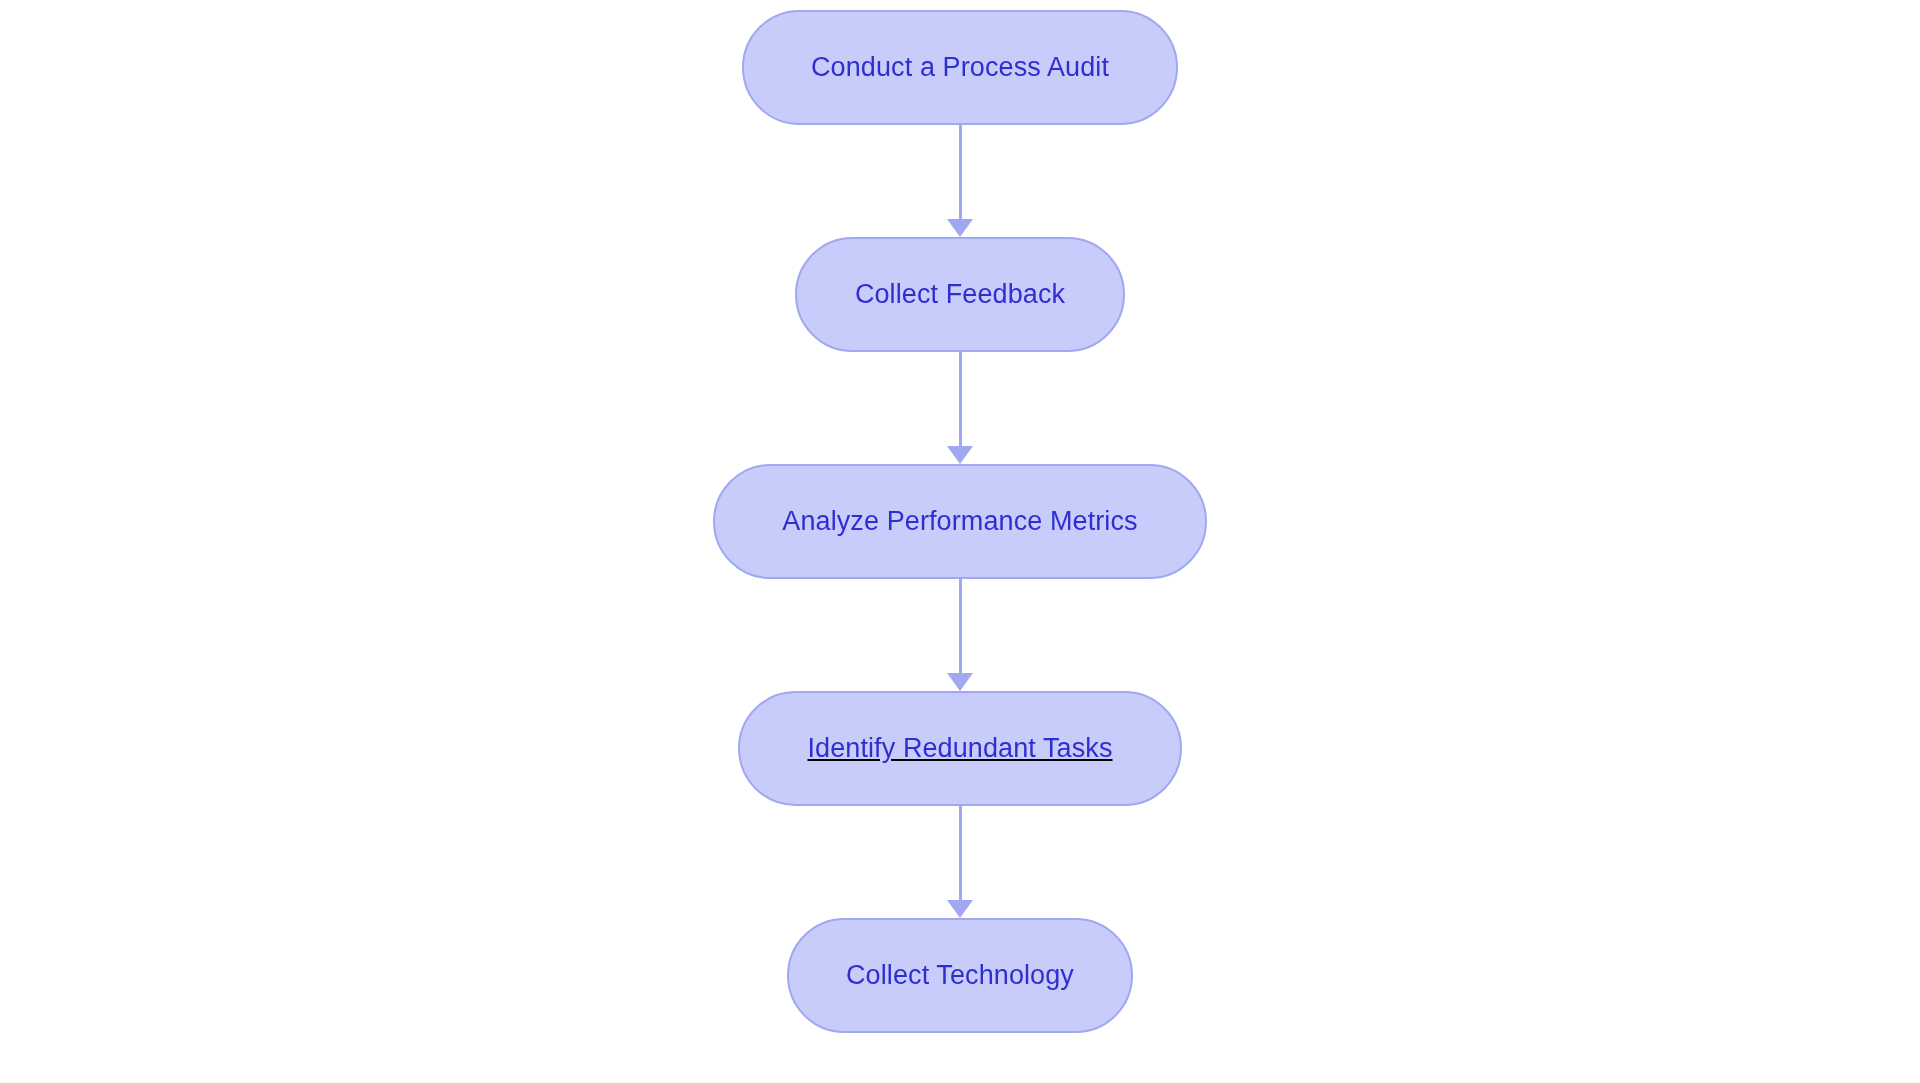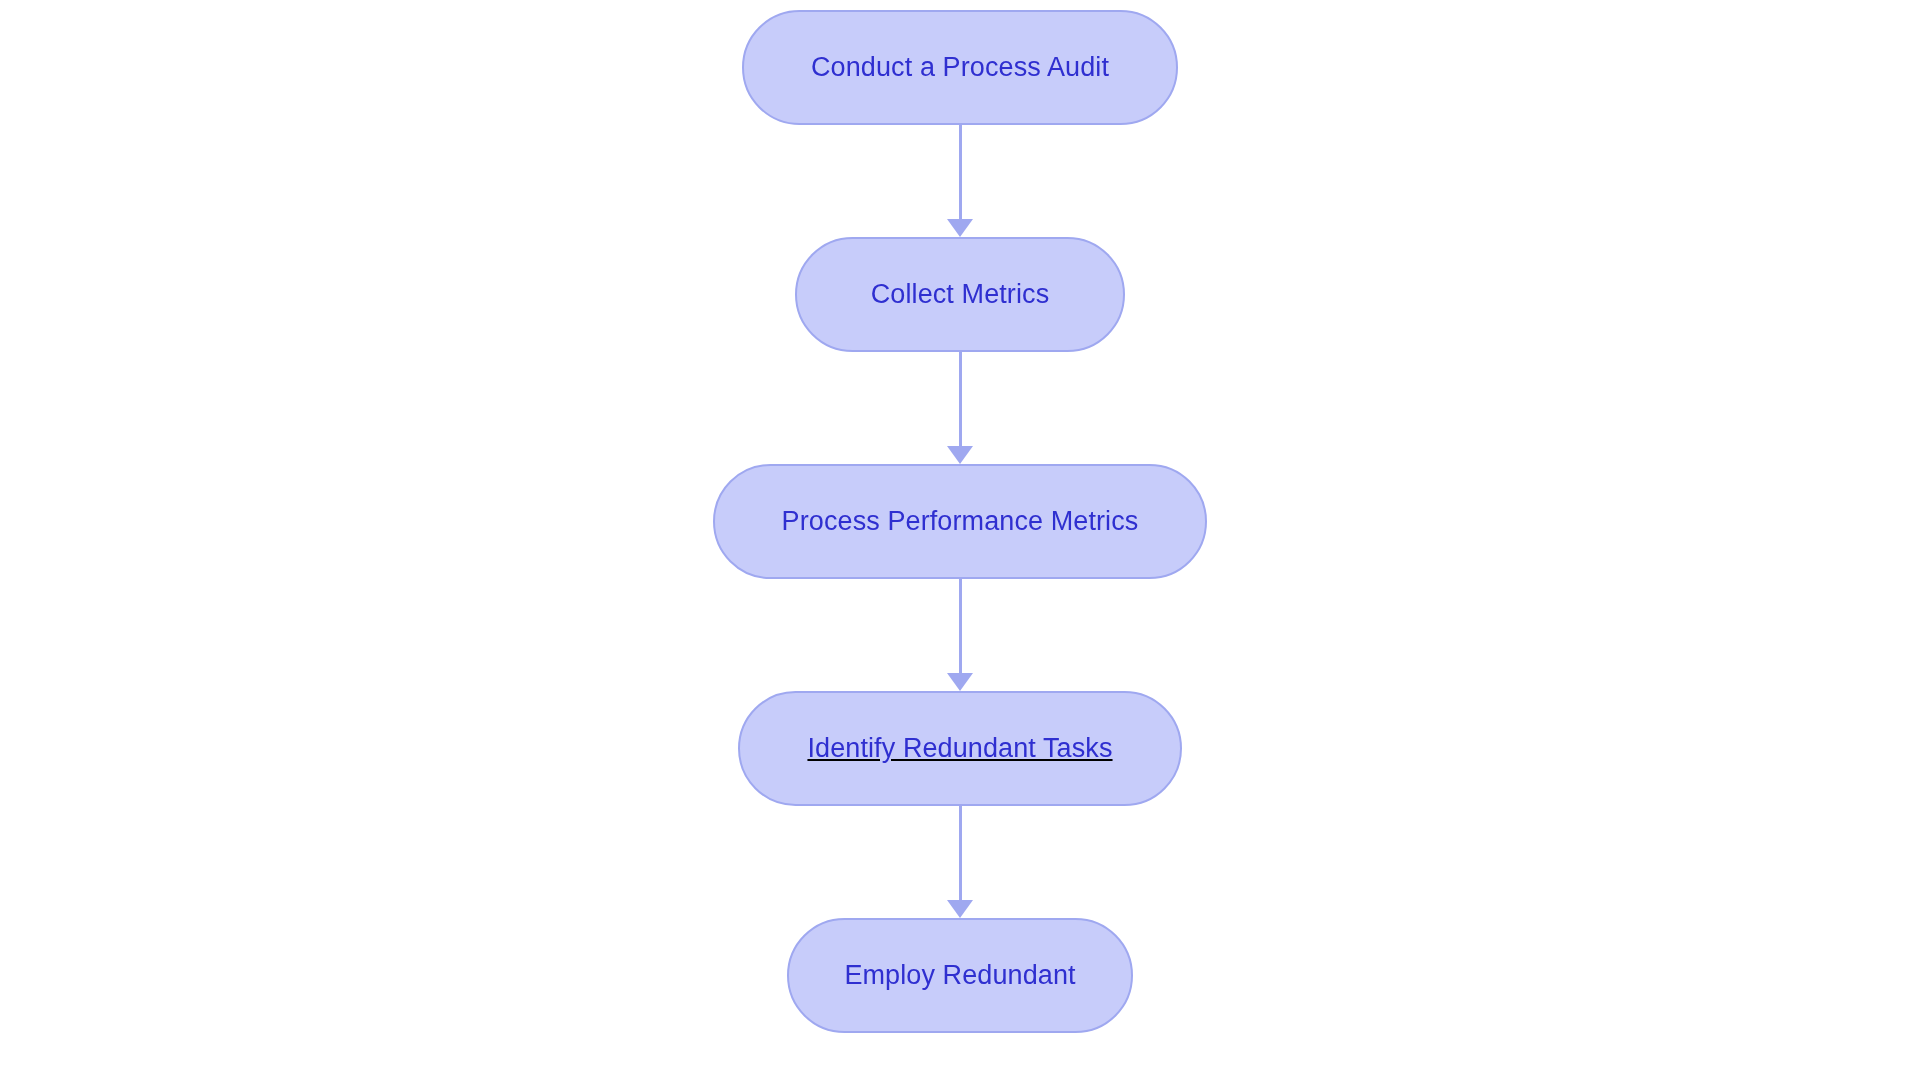--- a/index.html
+++ b/index.html
@@ -88,44 +88,44 @@
     <div class="node" style="width:436px; margin-top:10px;">
       <span class="node-label">Conduct a Process Audit</span>
     </div>
 
     <div class="connector" style="height:112px;">
       <div class="stem"></div>
       <div class="arrowhead"></div>
     </div>
 
     <div class="node" style="width:330px;">
-      <span class="node-label">Collect Metrics</span>
+      <span class="node-label">Collect Feedback</span>
     </div>
 
     <div class="connector" style="height:112px;">
       <div class="stem"></div>
       <div class="arrowhead"></div>
     </div>
 
     <div class="node" style="width:494px;">
-      <span class="node-label">Process Performance Metrics</span>
+      <span class="node-label">Analyze Performance Metrics</span>
     </div>
 
     <div class="connector" style="height:112px;">
       <div class="stem"></div>
       <div class="arrowhead"></div>
     </div>
 
     <div class="node" style="width:444px;text-decoration:underline;">
       <span class="node-label">Identify Redundant Tasks</span>
     </div>
 
     <div class="connector" style="height:112px;">
       <div class="stem"></div>
       <div class="arrowhead"></div>
     </div>
 
     <div class="node" style="width:346px;">
-      <span class="node-label">Employ Redundant</span>
+      <span class="node-label">Collect Technology</span>
     </div>
 
   </div>
 </div>
 
 </body></html>

